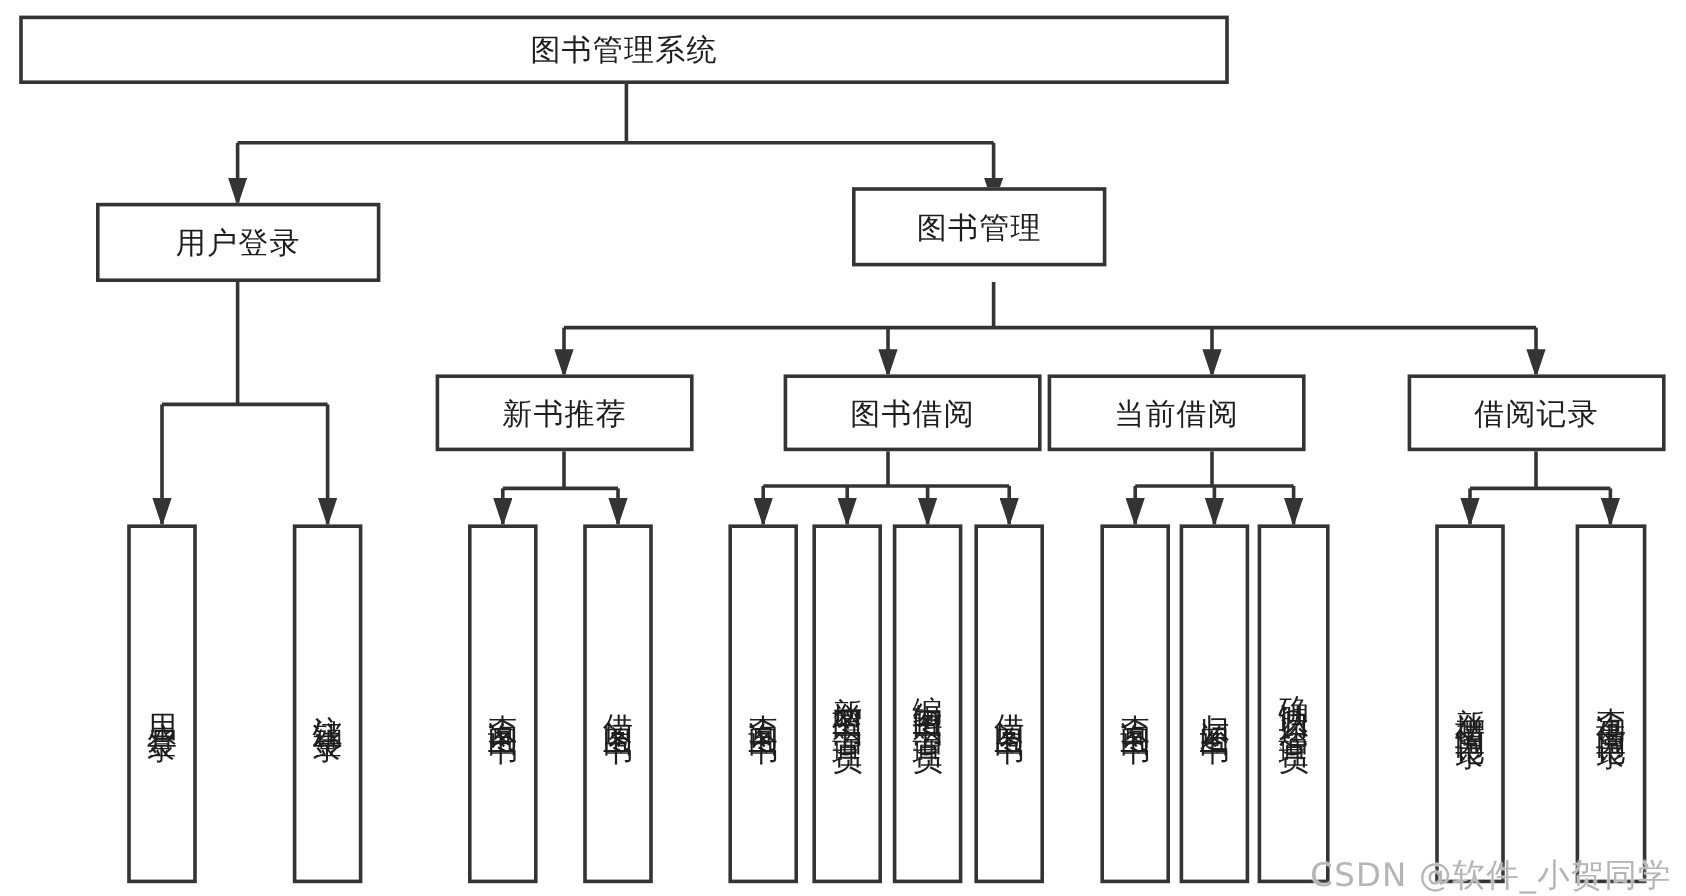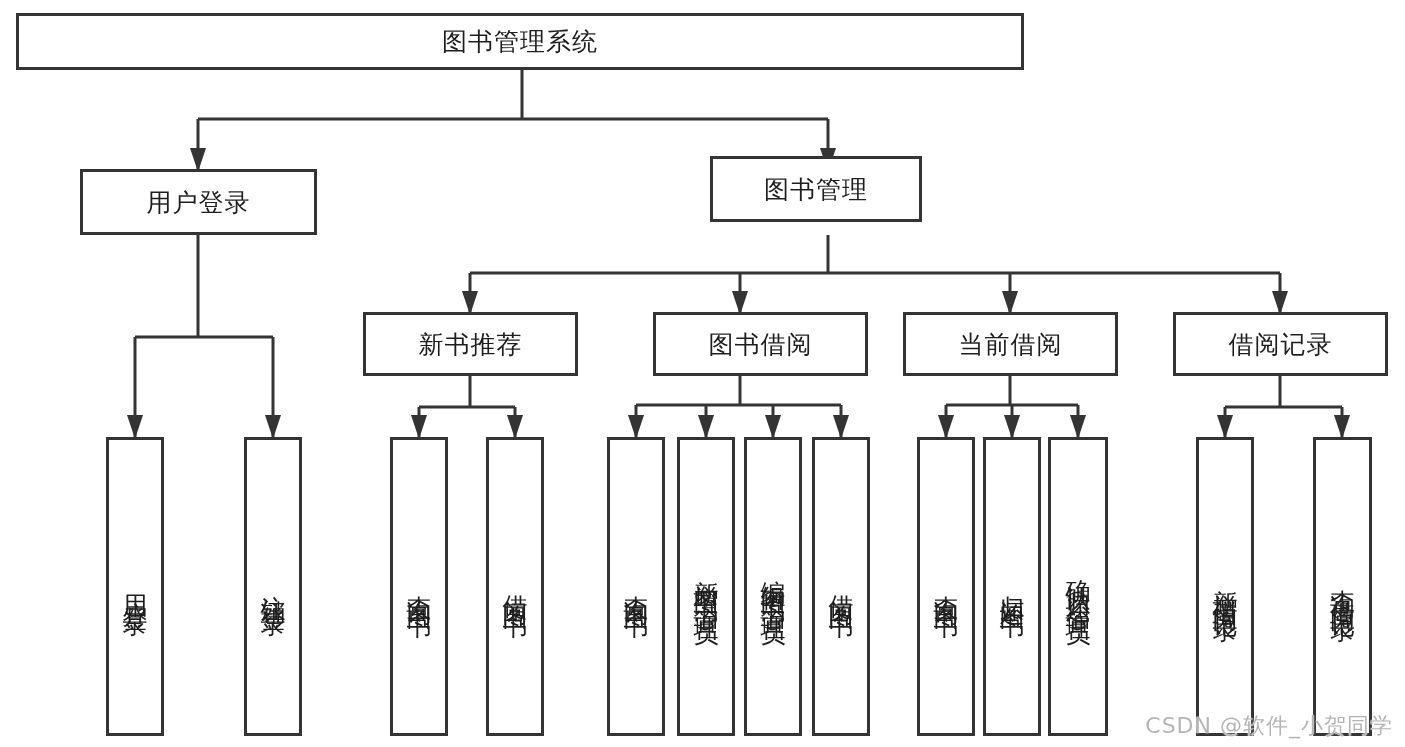--- a/index.html
+++ b/index.html
@@ -43,21 +43,21 @@
     line-height:1;
     letter-spacing:6px;
     color:var(--text);
     white-space:nowrap;
   }
   .watermark{
     position:absolute;
     right:12px;
     top:711px;
     z-index:3;
-    font-size:22px;
+    font-size:27px;
     letter-spacing:1px;
     color:var(--wm);
     text-shadow:0 0 2px #ffffff, 0 0 1px #ffffff;
     white-space:nowrap;
   }
 </style>
 </head>
 <body>
 
 <div class="stage">
@@ -122,21 +122,21 @@
   <div class="node" style="left:710px;top:156px;width:212px;height:66px;">
     <span>图书管理</span>
   </div>
 
   <div class="node" style="left:363px;top:312px;width:215px;height:64px;font-family:Liberation Mono, monospace;">
     <span>新书推荐</span>
   </div>
   <div class="node" style="left:633px;top:312px;width:215px;height:64px;margin-left:20px;">
     <span>图书借阅</span>
   </div>
-  <div class="node" style="left:903px;top:312px;width:215px;height:64px;">
+  <div class="node" style="left:873px;top:312px;width:215px;height:64px;">
     <span>当前借阅</span>
   </div>
   <div class="node" style="left:1173px;top:312px;width:215px;height:64px;align-items:center;">
     <span>借阅记录</span>
   </div>
 
   <div class="vnode" style="left:106px;top:437px;width:58px;height:299px;">
     <span class="vlabel">用户登录</span>
   </div>
   <div class="vnode" style="left:244px;top:437px;width:58px;height:299px;">

